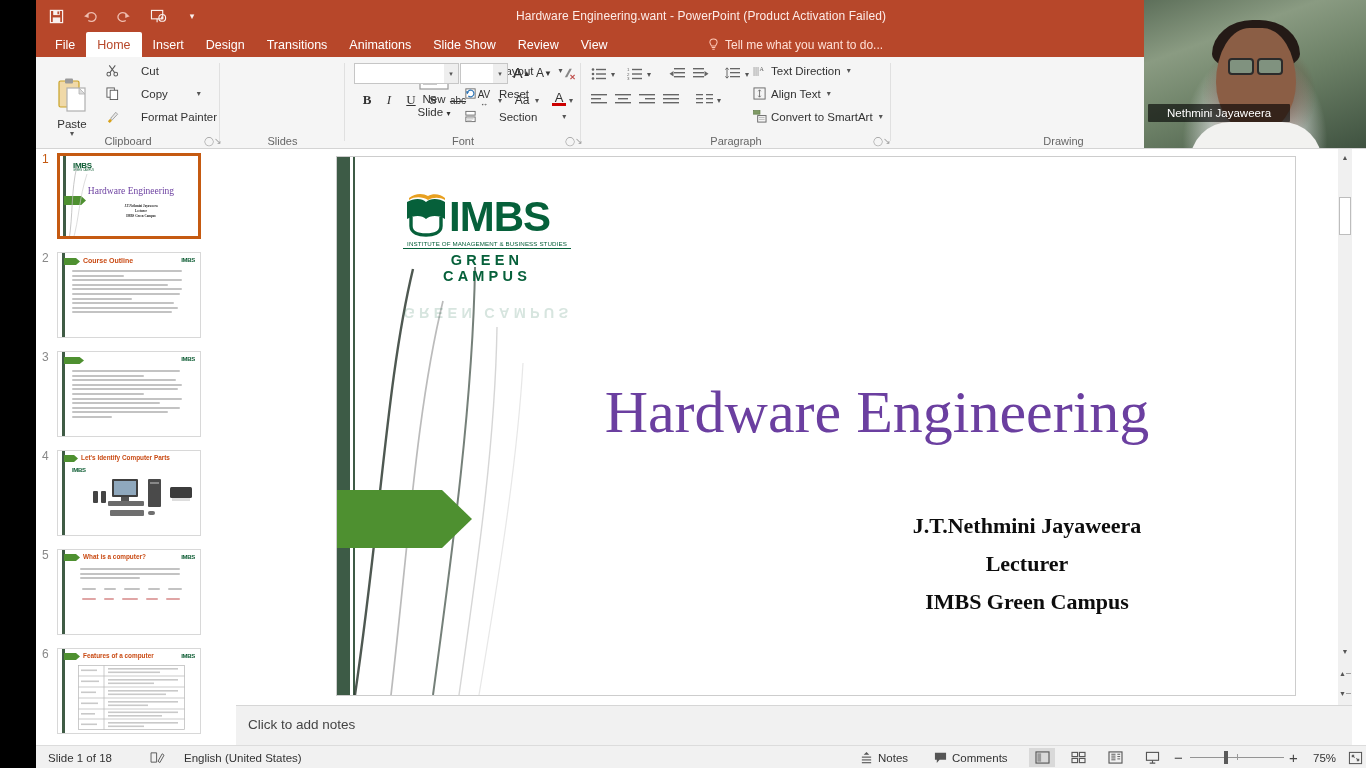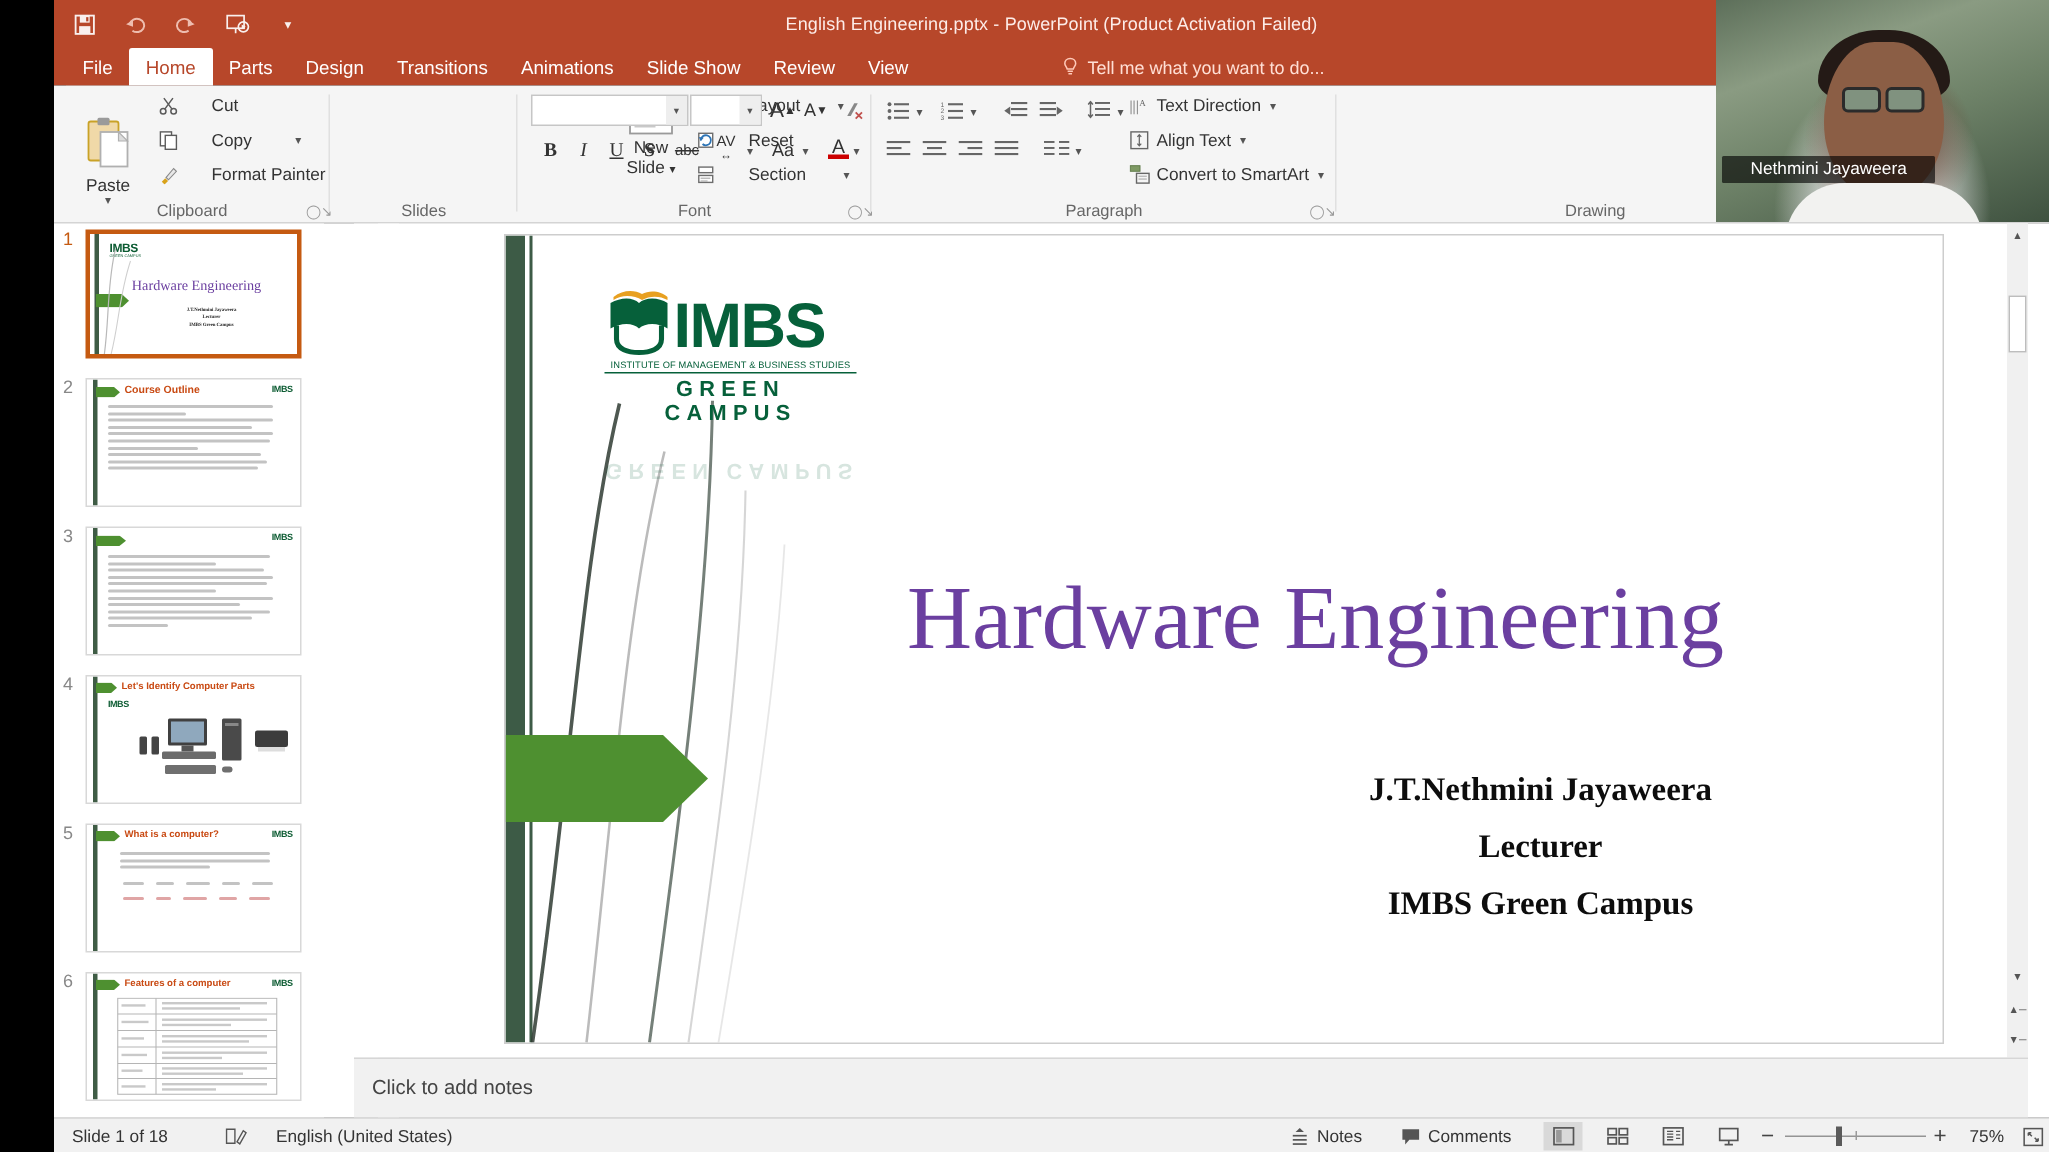--- a/index.html
+++ b/index.html
@@ -183,21 +183,21 @@
   .zoom-tick { position:absolute; top:8px; left:1201px; width:1px; height:6px; background:#9a9a9a; }
 </style>
 </head>
 <body>
 
 <div id="app">
 
   <div class="letterbox-left"></div>
 
   <div class="titlebar">
-    <div class="tb-title">English Engineering.pptx - PowerPoint (Product Activation Failed)</div>
+    <div class="tb-title">Hardware Engineering.want - PowerPoint (Product Activation Failed)</div>
     <div class="tb-icons">
       <div class="tb-ico">
         <svg width="15" height="15" viewBox="0 0 16 16">
             <rect x="1.5" y="1.5" width="13" height="13" fill="none" stroke="#fff" stroke-width="1.3"></rect>
             <rect x="4.5" y="1.5" width="7" height="5" fill="#fff"></rect>
             <rect x="4" y="9" width="8" height="5.5" fill="#fff"></rect>
             <rect x="9" y="2.6" width="1.6" height="3" fill="#b7472a"></rect>
           </svg>
       </div>
       <div class="tb-ico">
@@ -221,21 +221,21 @@
           </svg>
       </div>
       <div class="tb-ico" style="font-size:9px;">▾</div>
     </div>
   </div>
 
   <div class="tabbar">
     <div class="tabs">
       <div class="tab file">File</div>
       <div class="tab active">Home</div>
-      <div class="tab">Parts</div>
+      <div class="tab">Insert</div>
       <div class="tab">Design</div>
       <div class="tab">Transitions</div>
       <div class="tab">Animations</div>
       <div class="tab">Slide Show</div>
       <div class="tab">Review</div>
       <div class="tab">View</div>
     </div>
     <div class="tellme">
       <svg class="bulb" viewBox="0 0 11 14">
           <path d="M5.5 1 C3 1 1.6 2.8 1.6 4.6 C1.6 6.2 3 7.2 3.3 8.6 L7.7 8.6 C8 7.2 9.4 6.2 9.4 4.6 C9.4 2.8 8 1 5.5 1 Z" fill="none" stroke="#ffc9b8" stroke-width="1.1"></path>

